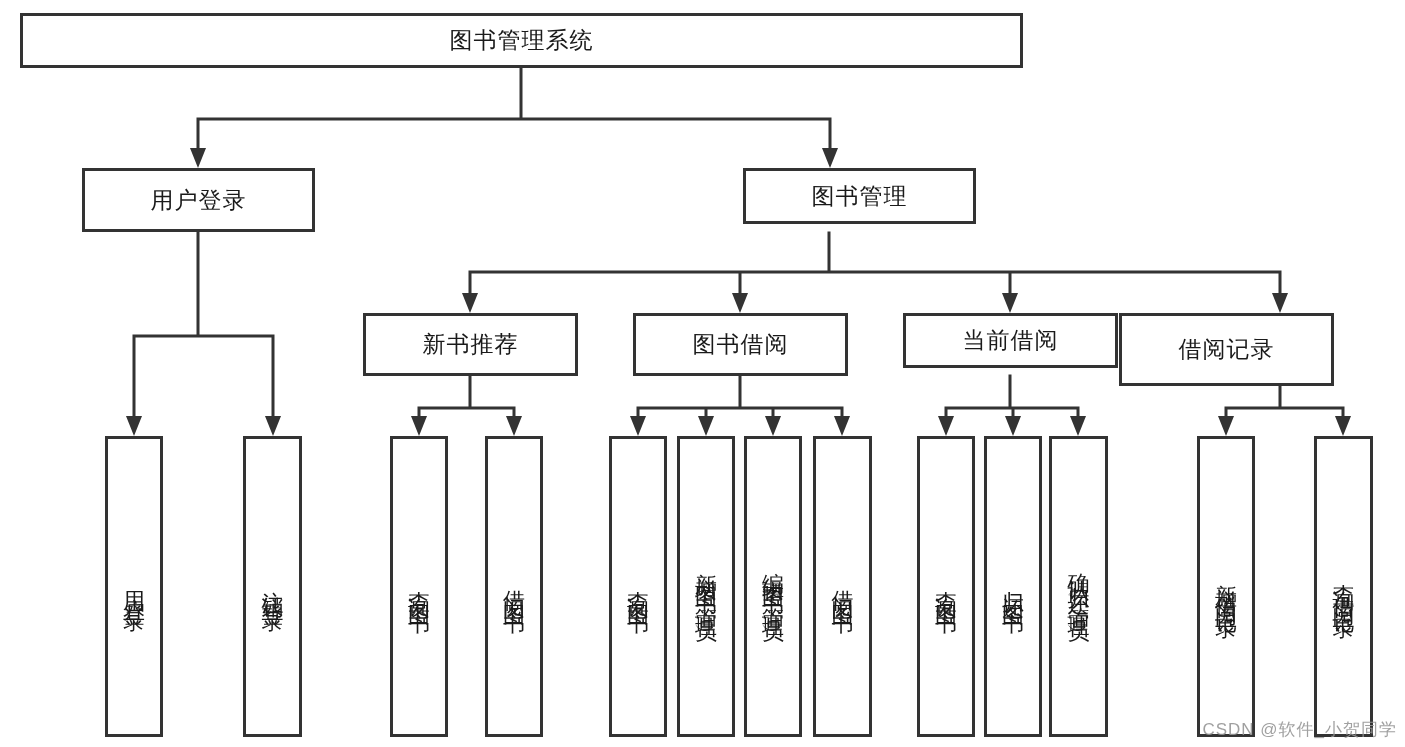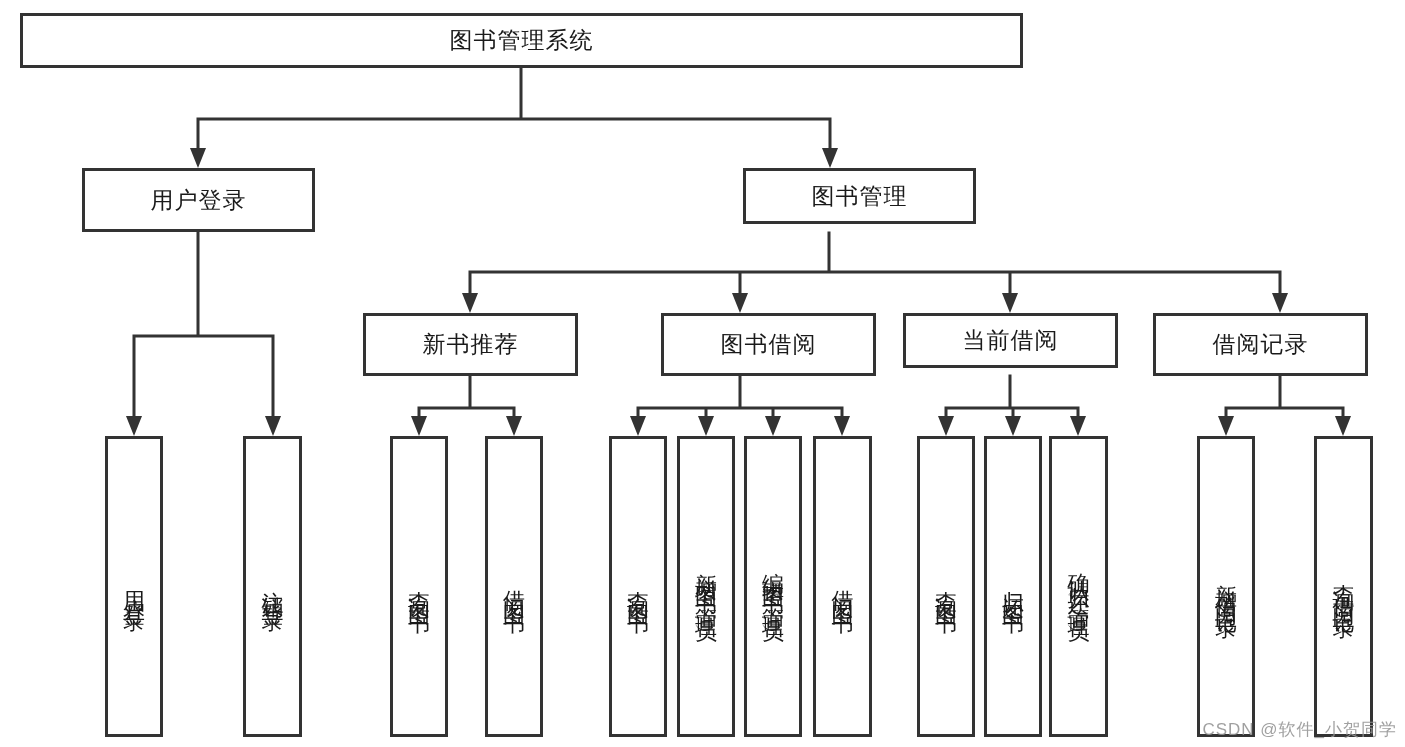--- a/index.html
+++ b/index.html
@@ -94,23 +94,23 @@
       <polygon points="1335,416 1351,416 1343,436" stroke="none"></polygon>
     </g>
   </svg>
 
   <div class="node hnode" style="left:20px; top:13px; width:1003px; height:55px;">图书管理系统</div>
 
   <div class="node hnode" style="left:82px; top:168px; width:233px; height:64px;">用户登录</div>
   <div class="node hnode" style="left:743px; top:168px; width:233px; height:56px;">图书管理</div>
 
   <div class="node hnode" style="left:363px; top:313px; width:215px; height:63px;">新书推荐</div>
-  <div class="node hnode" style="left:661px; top:313px; width:215px; height:63px;">图书借阅</div>
+  <div class="node hnode" style="left:633px; top:313px; width:215px; height:63px;">图书借阅</div>
   <div class="node hnode" style="left:903px; top:313px; width:215px; height:55px;">当前借阅</div>
-  <div class="node hnode" style="left:1153px; top:313px; width:215px; height:63px;">借阅记录</div>
+  <div class="node hnode" style="left:1119px; top:313px; width:215px; height:73px;">借阅记录</div>
 
   <div class="node vnode" style="left:105px; top:436px; width:58px; height:301px;">用户登录</div>
   <div class="node vnode" style="left:243px; top:436px; width:59px; height:301px;">注销登录</div>
 
   <div class="node vnode" style="left:390px; top:436px; width:58px; height:301px;">查询图书</div>
   <div class="node vnode" style="left:485px; top:436px; width:58px; height:301px;">借阅图书</div>
 
   <div class="node vnode" style="left:609px; top:436px; width:58px; height:301px;">查询图书</div>
   <div class="node vnode" style="left:677px; top:436px; width:58px; height:301px;">新增图书（管理员）</div>
   <div class="node vnode" style="left:744px; top:436px; width:58px; height:301px;">编辑图书（管理员）</div>

